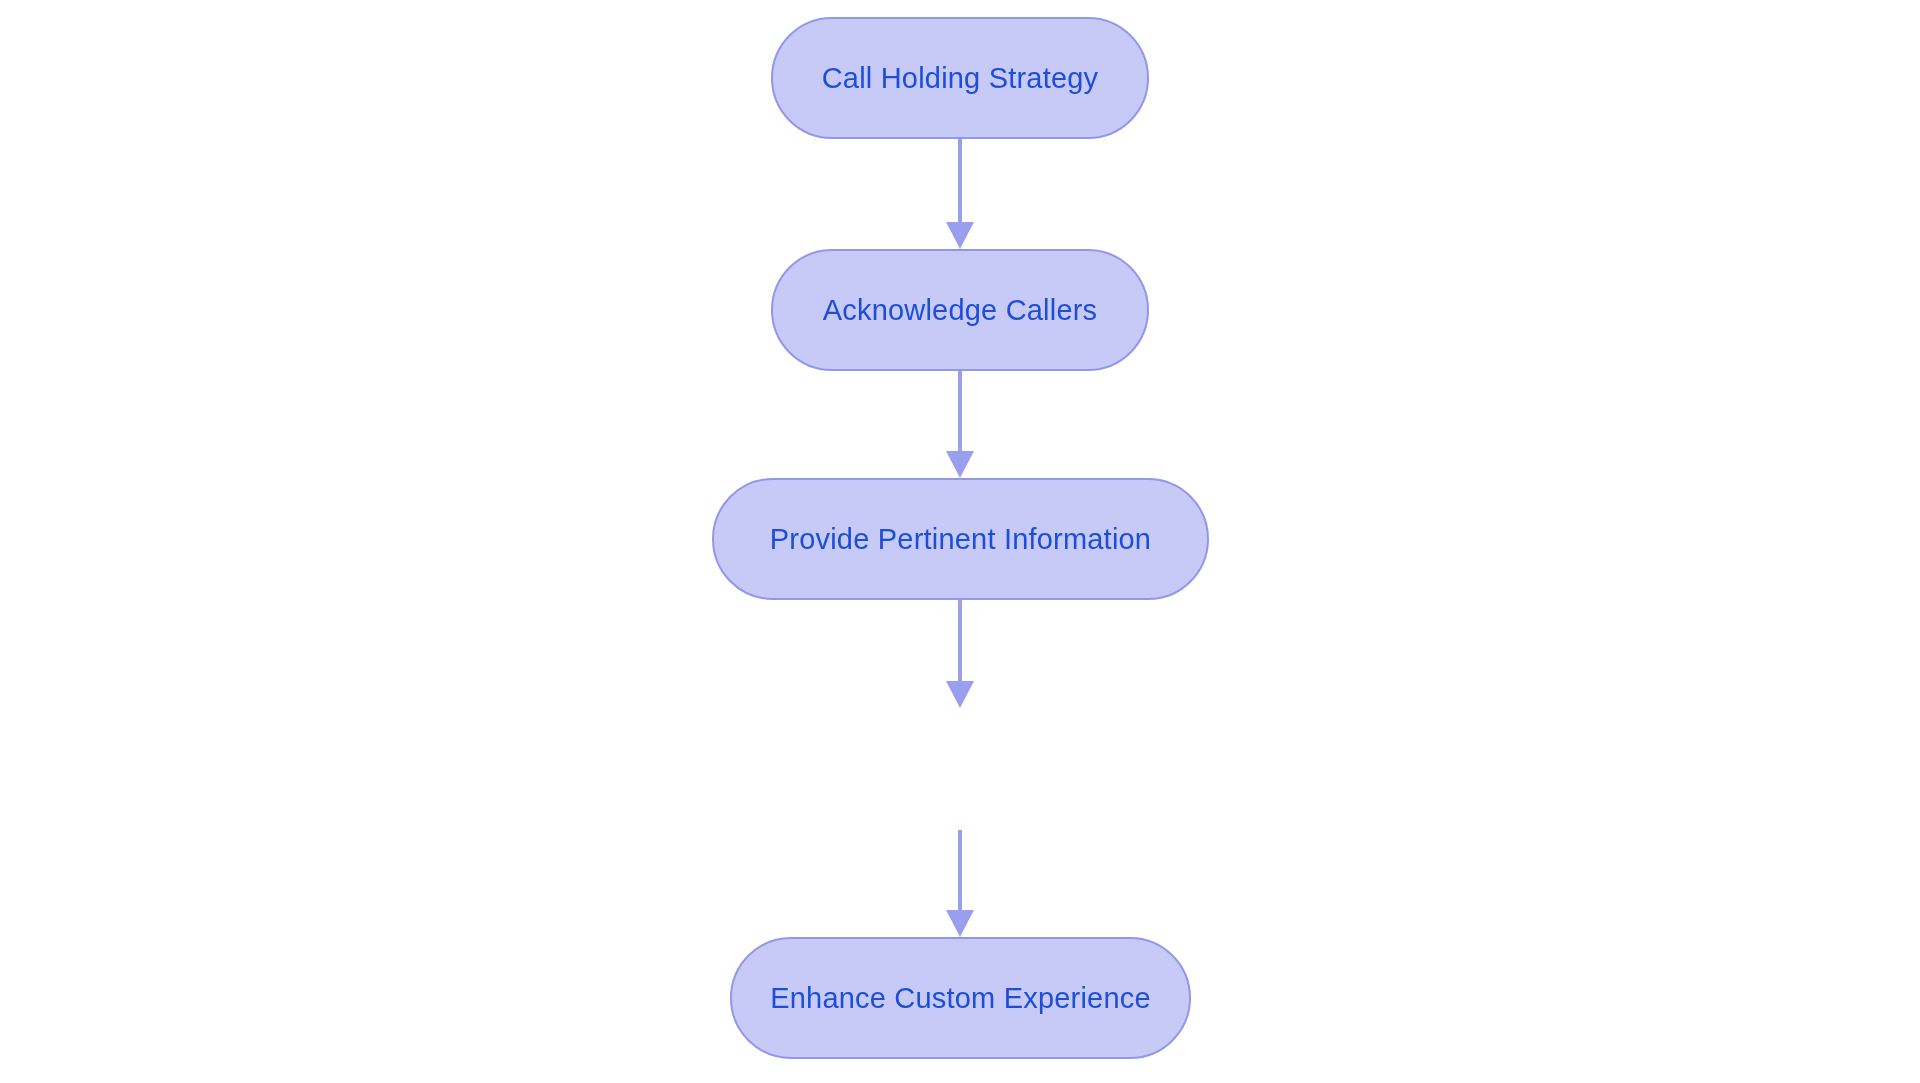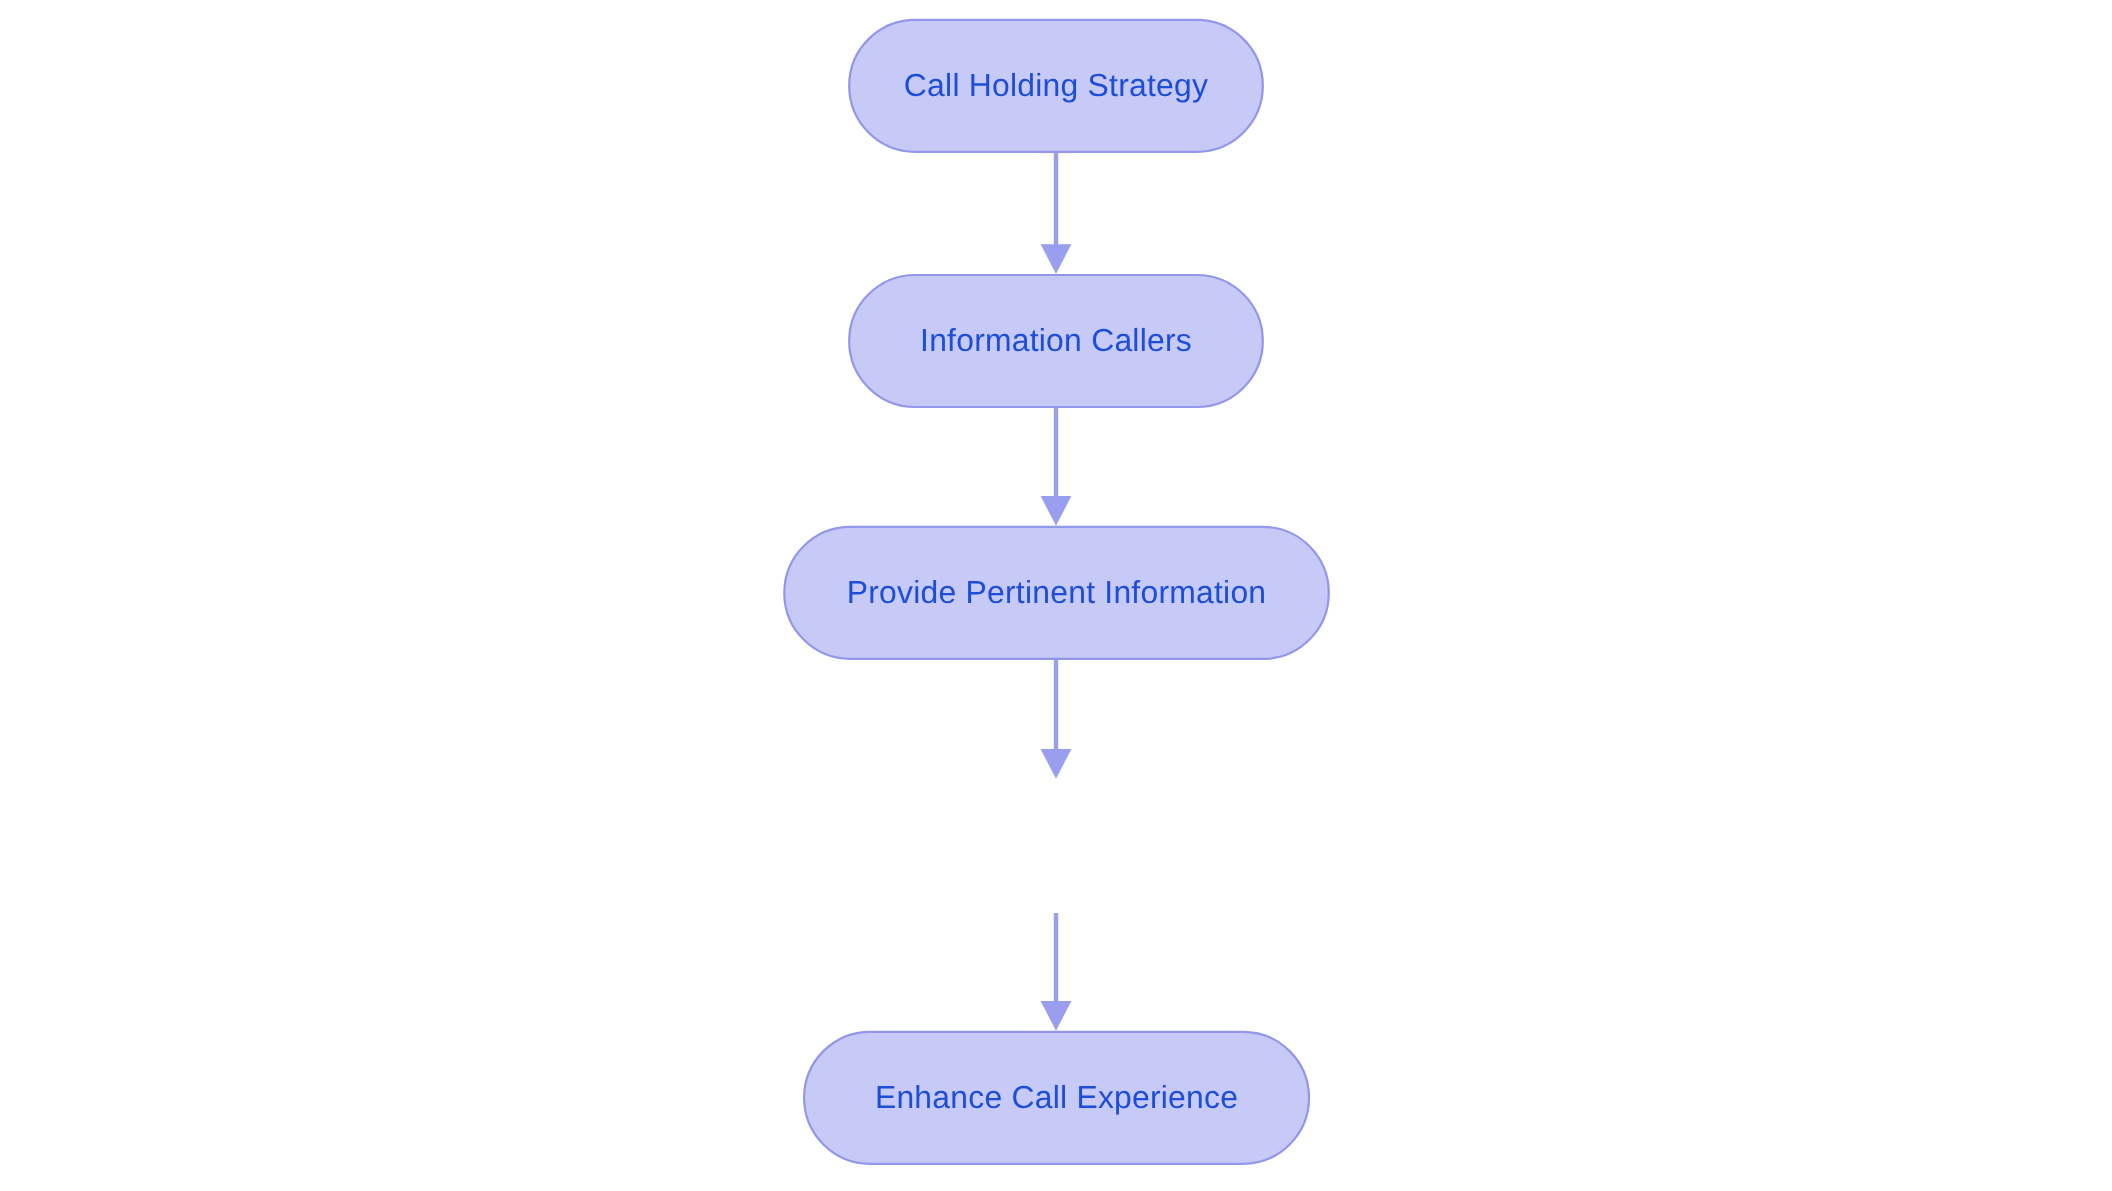--- a/index.html
+++ b/index.html
@@ -75,21 +75,21 @@
   <div class="node n1">
     <span>Call Holding Strategy</span>
   </div>
 
   <div class="arrow a1">
     <div class="shaft"></div>
     <div class="head"></div>
   </div>
 
   <div class="node n2">
-    <span>Information Callers</span>
+    <span>Acknowledge Callers</span>
   </div>
 
   <div class="arrow a2">
     <div class="shaft"></div>
     <div class="head"></div>
   </div>
 
   <div class="node n3">
     <span>Provide Pertinent Information</span>
   </div>
@@ -99,16 +99,16 @@
     <div class="head"></div>
   </div>
 
 
   <div class="arrow a4">
     <div class="shaft"></div>
     <div class="head"></div>
   </div>
 
   <div class="node n5">
-    <span>Enhance Call Experience</span>
+    <span>Enhance Custom Experience</span>
   </div>
 
 </div>
 
 </body></html>

